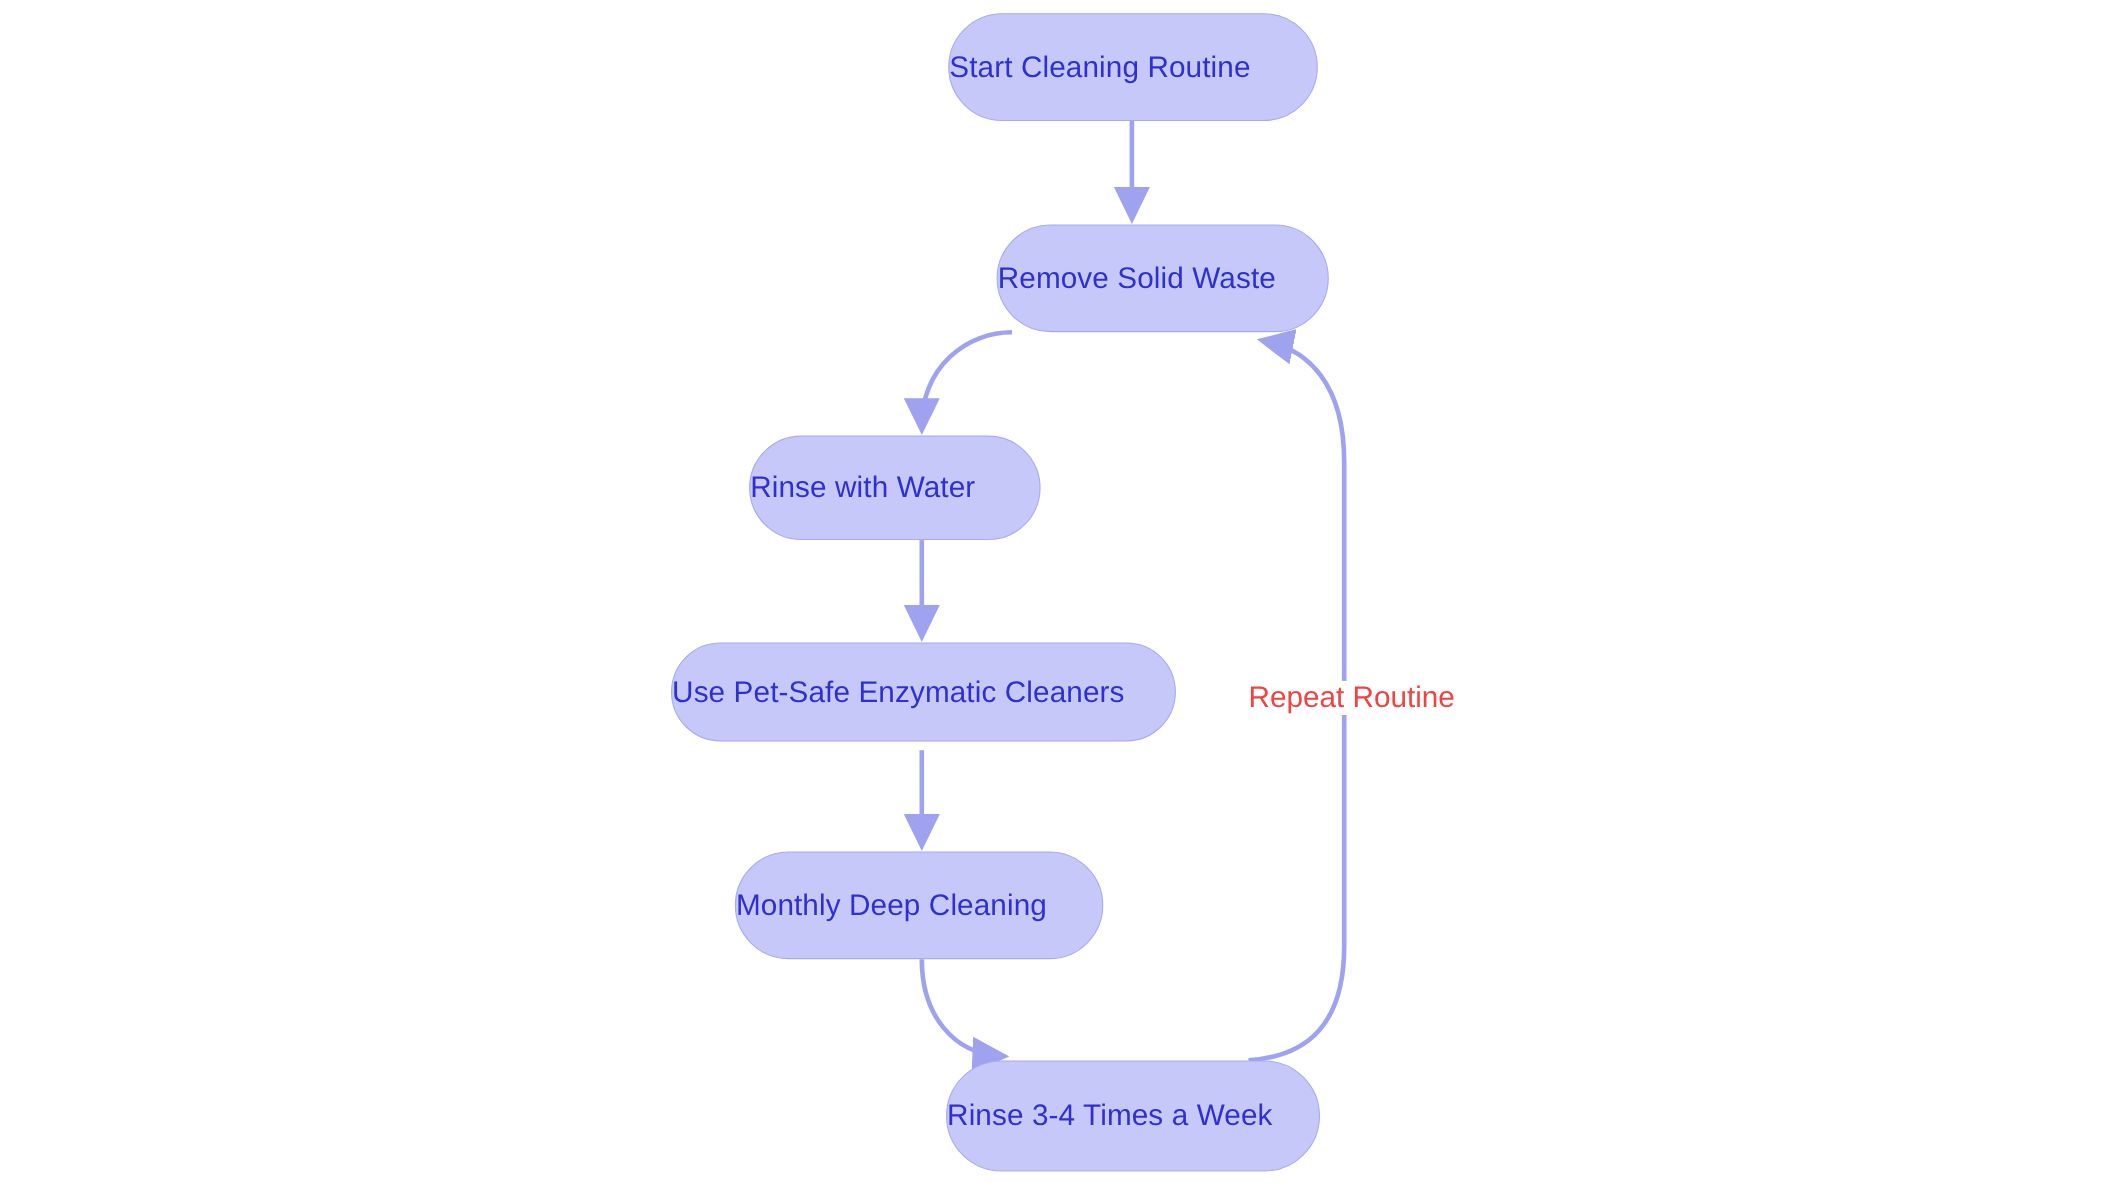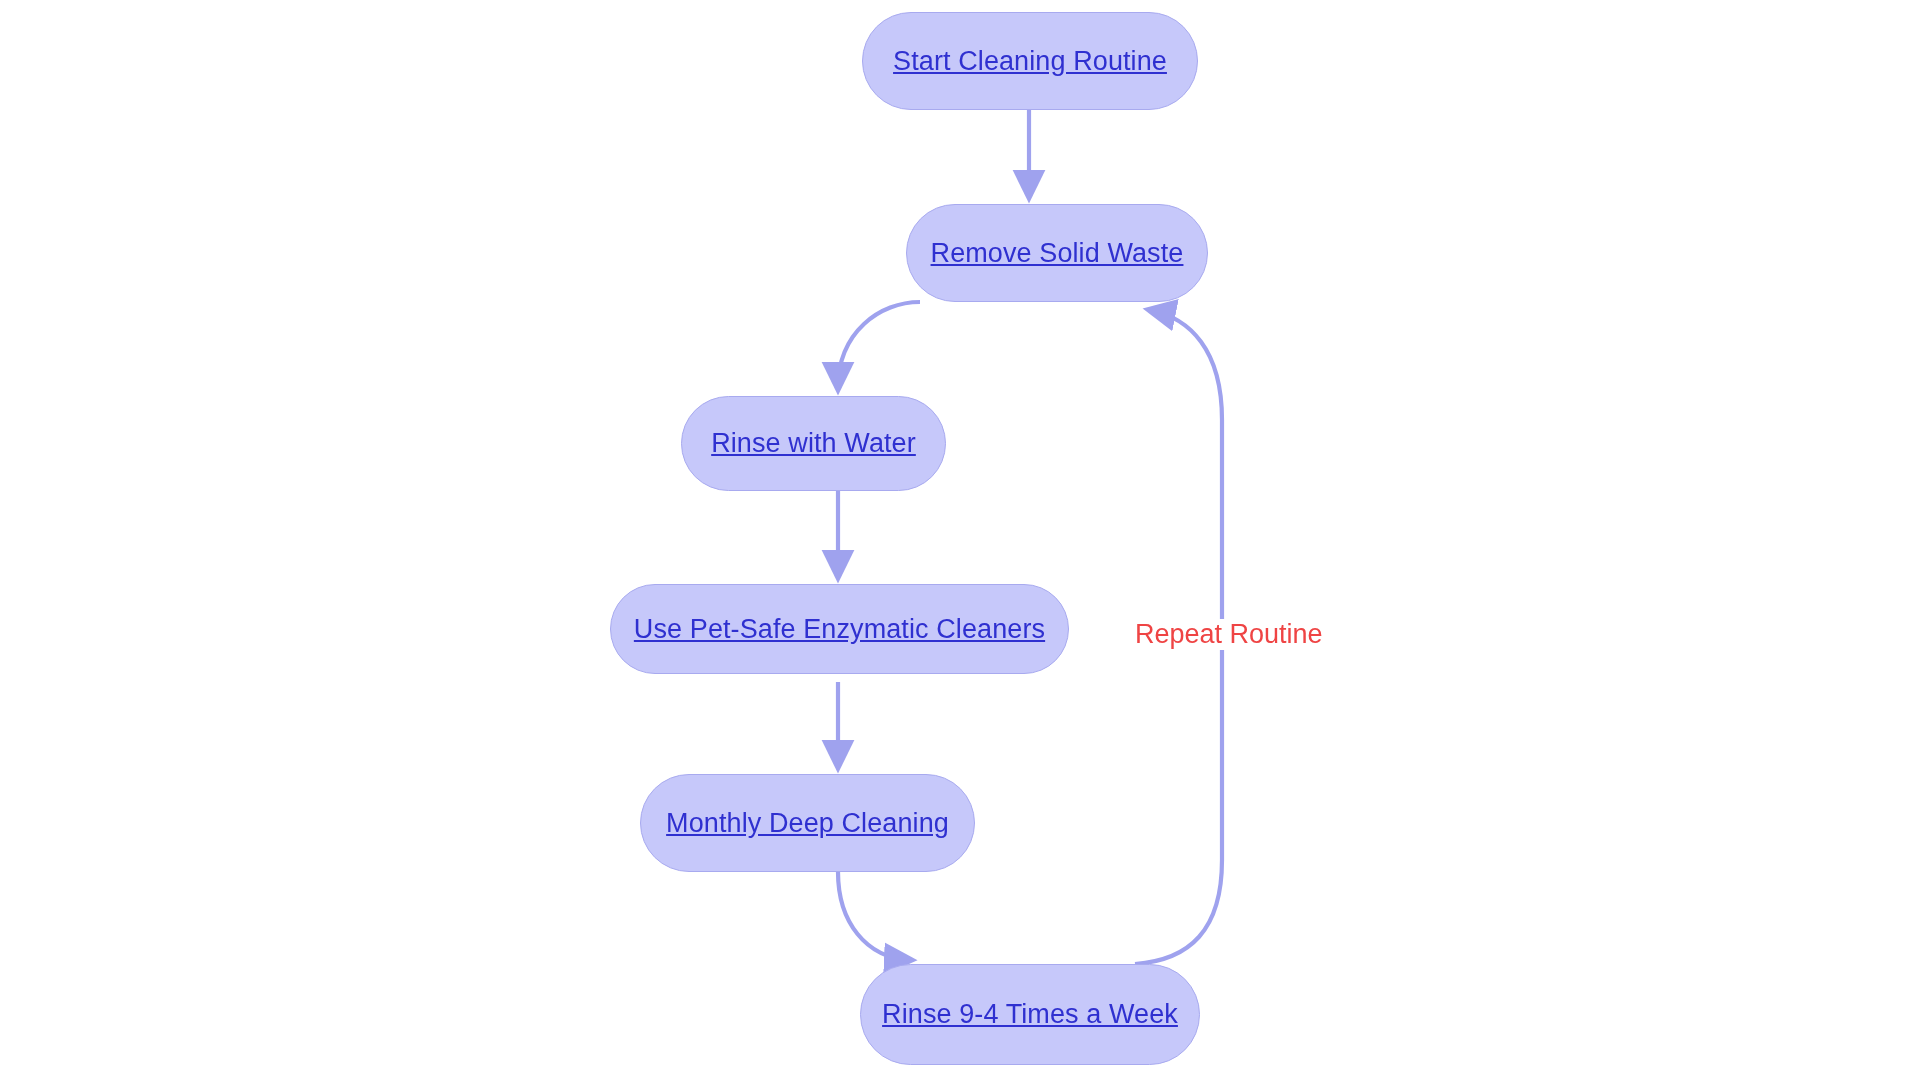--- a/index.html
+++ b/index.html
@@ -24,31 +24,30 @@
     left: 0;
     top: 0;
     width: 1920px;
     height: 1083px;
   }
   .node {
     position: absolute;
     box-sizing: border-box;
     display: flex;
     align-items: center;
-    justify-content: center;
+    justify-content: flex-start;
     background: #c6c8fa;
     border: 1.6px solid #a8aaef;
     border-radius: 999px;
     color: #2f30d0;
     font-size: 27px;
     font-weight: 400;
     letter-spacing: 0.1px;
     white-space: nowrap;
     z-index: 2;
-    text-decoration: underline;
   }
   .node-label {
     pointer-events: none;
   }
   .edge-label {
     position: absolute;
     color: #ef4444;
     font-size: 27px;
     font-weight: 400;
     white-space: nowrap;
@@ -91,23 +90,23 @@
   </div>
 
   <div class="node" style="left:681px; top:396px; width:265px; height:95px;">
     <span class="node-label">Rinse with Water</span>
   </div>
 
   <div class="node" style="left:610px; top:584px; width:459px; height:90px;">
     <span class="node-label">Use Pet-Safe Enzymatic Cleaners</span>
   </div>
 
-  <div class="node" style="left:640px; top:774px; width:335px; height:98px;">
+  <div class="node" style="left:668px; top:774px; width:335px; height:98px;">
     <span class="node-label">Monthly Deep Cleaning</span>
   </div>
 
   <div class="node" style="left:860px; top:964px; width:340px; height:101px;">
-    <span class="node-label">Rinse 9-4 Times a Week</span>
+    <span class="node-label">Rinse 3-4 Times a Week</span>
   </div>
 
   <div class="edge-label" style="left:1131px; top:619px;">Repeat Routine</div>
 
 </div>
 
 </body></html>

